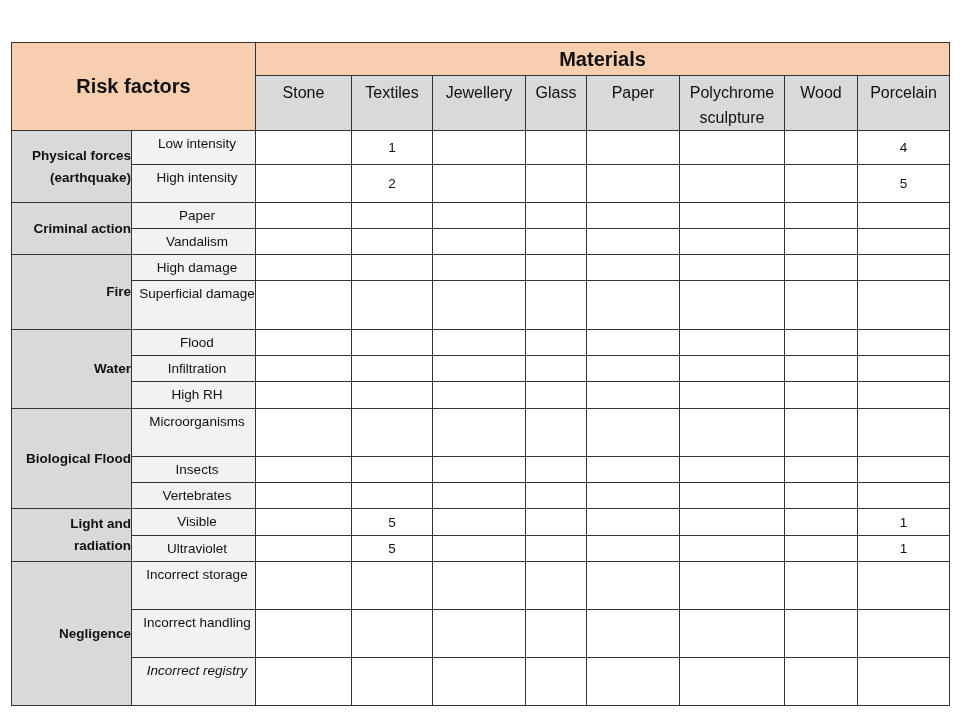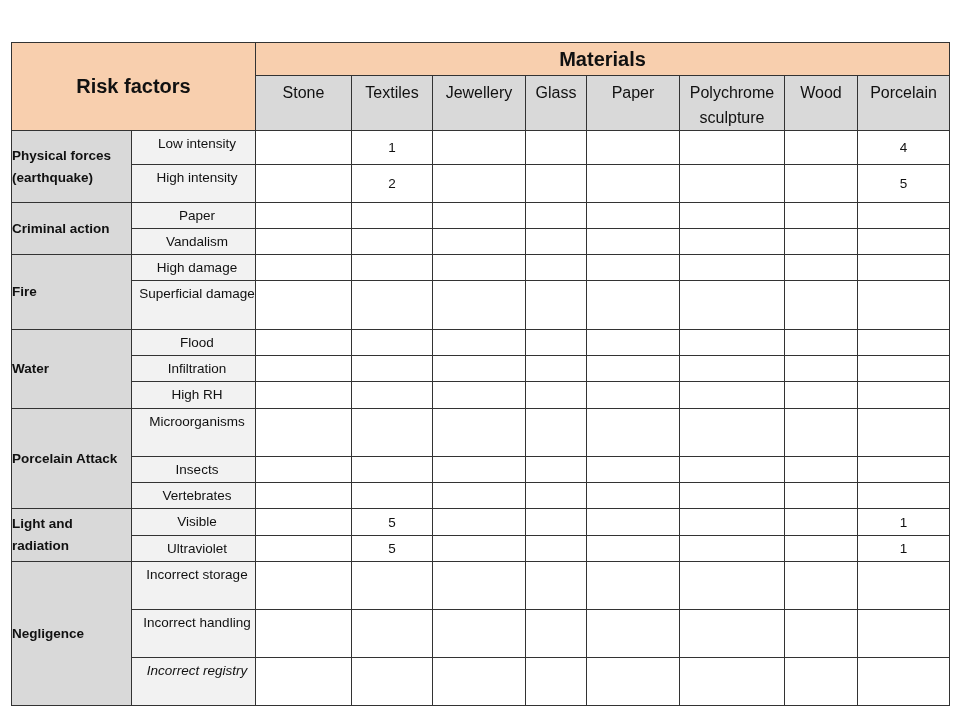--- a/index.html
+++ b/index.html
@@ -3,21 +3,21 @@
 <meta charset="utf-8">
 <style>
   html, body { margin:0; padding:0; background:#ffffff; }
   body { width:960px; height:720px; position:relative; overflow:hidden;
          font-family: "Liberation Sans", "DejaVu Sans", sans-serif; color:#111; }
   table { position:absolute; left:11px; top:42px; border-collapse:collapse; table-layout:fixed; width:938px; }
   td, th { border:1.5px solid #333; padding:0; overflow:hidden; }
   th.risk { background:#f8cfae; font-size:20px; font-weight:bold; text-align:center; vertical-align:middle; }
   th.materials { background:#f8cfae; font-size:20px; font-weight:bold; text-align:center; height:32px; }
   th.mat { background:#d9d9d9; font-weight:normal; font-size:16px; vertical-align:top; text-align:center; padding-top:4px; line-height:25px; height:46px; }
-  td.group { background:#d9d9d9; font-weight:bold; font-size:13.5px; text-align:left; vertical-align:middle; line-height:22px; }
+  td.group { background:#d9d9d9; font-weight:bold; font-size:13.5px; text-align:right; vertical-align:middle; line-height:22px; }
   td.sub { background:#f2f2f2; font-size:13.5px; vertical-align:top; padding:2px 0 0 7px; line-height:22px;text-align:center; }
   td.val { background:#fff; font-size:13.5px; text-align:center; vertical-align:middle; }
 </style>
 </head>
 <body>
 
 <table>
   <colgroup>
     <col style="width:120px">
       <col style="width:124px">
@@ -144,21 +144,21 @@
         <td class="val"></td>
         <td class="val"></td>
         <td class="val"></td>
         <td class="val"></td>
         <td class="val"></td>
         <td class="val"></td>
         <td class="val"></td>
         <td class="val"></td>
       </tr>
       <tr style="height: 48px;">
-        <td class="group" rowspan="3">Porcelain Attack</td>
+        <td class="group" rowspan="3">Biological Flood</td>
         <td class="sub">Microorganisms</td>
         <td class="val"></td>
         <td class="val"></td>
         <td class="val"></td>
         <td class="val"></td>
         <td class="val"></td>
         <td class="val"></td>
         <td class="val"></td>
         <td class="val"></td>
       </tr>

